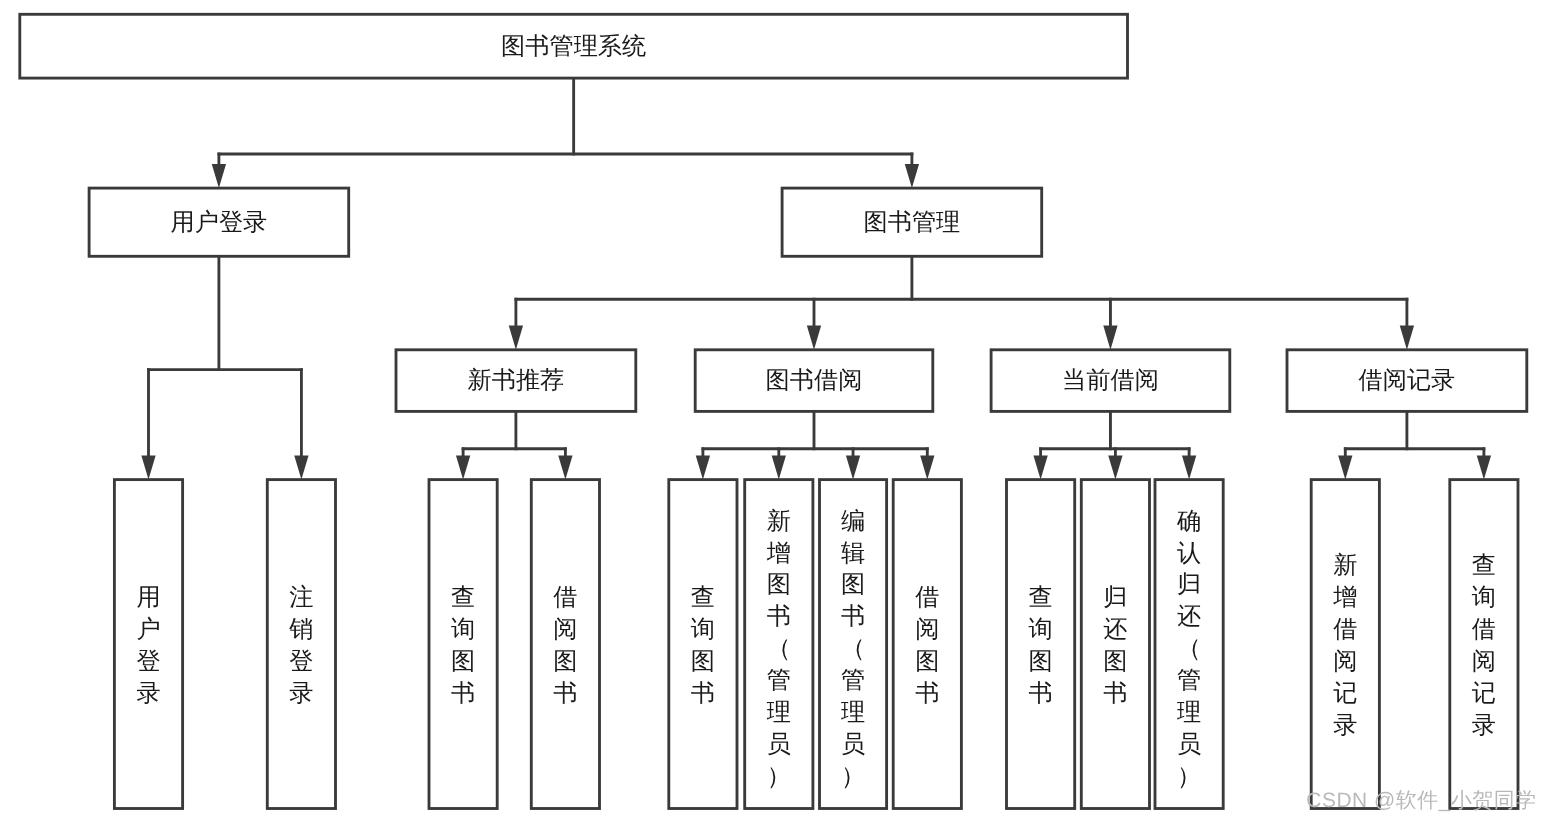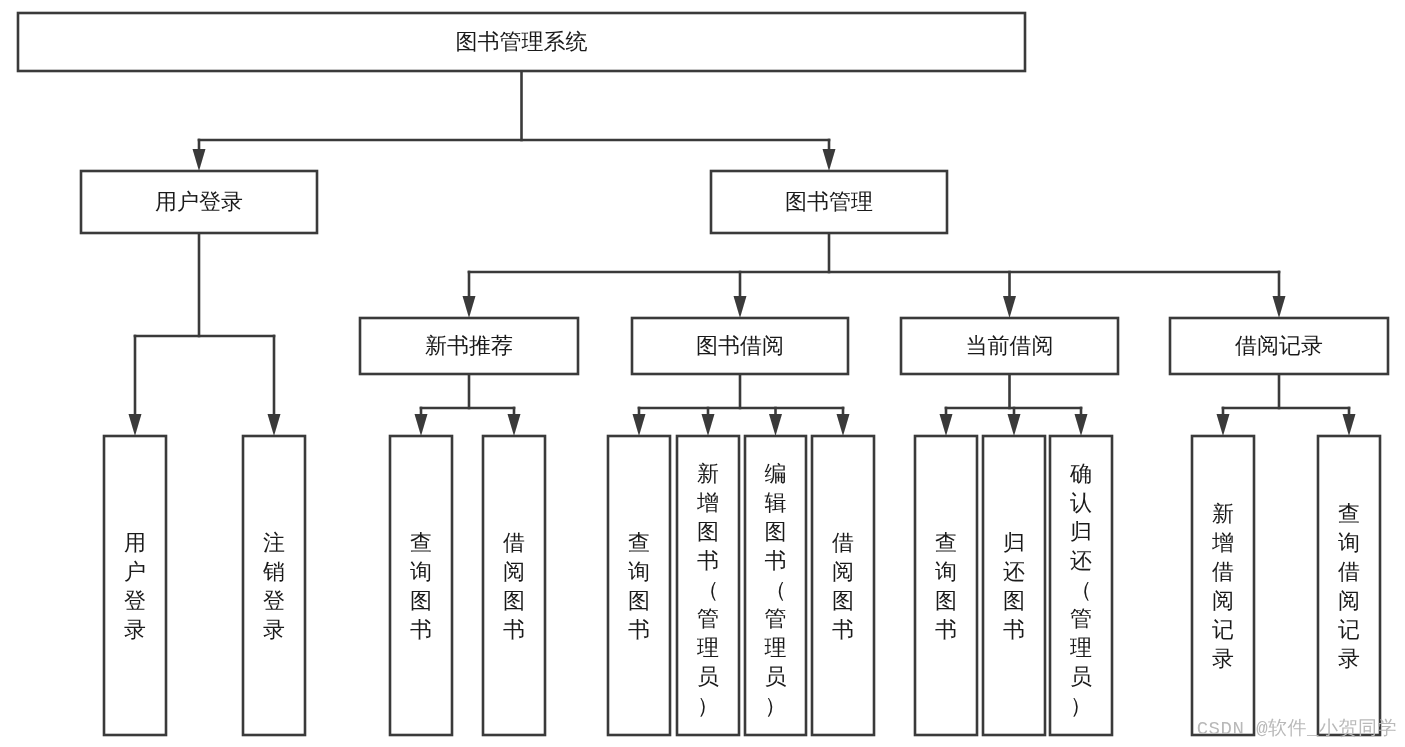--- a/index.html
+++ b/index.html
@@ -53,21 +53,21 @@
     stroke-linecap: square;
   }
   .arrow-head {
     fill: #3a3a3a;
     stroke: none;
   }
   .watermark {
     position: absolute;
     right: 8px;
     bottom: 6px;
-    font-family: Liberation Mono, monospace;
+    font-family: Liberation Sans, sans-serif;
     font-size: 19px;
     color: #b9b9b9;
     letter-spacing: 0.5px;
     white-space: nowrap;
     user-select: none;
   }
 </style>
 </head>
 <body>
 

